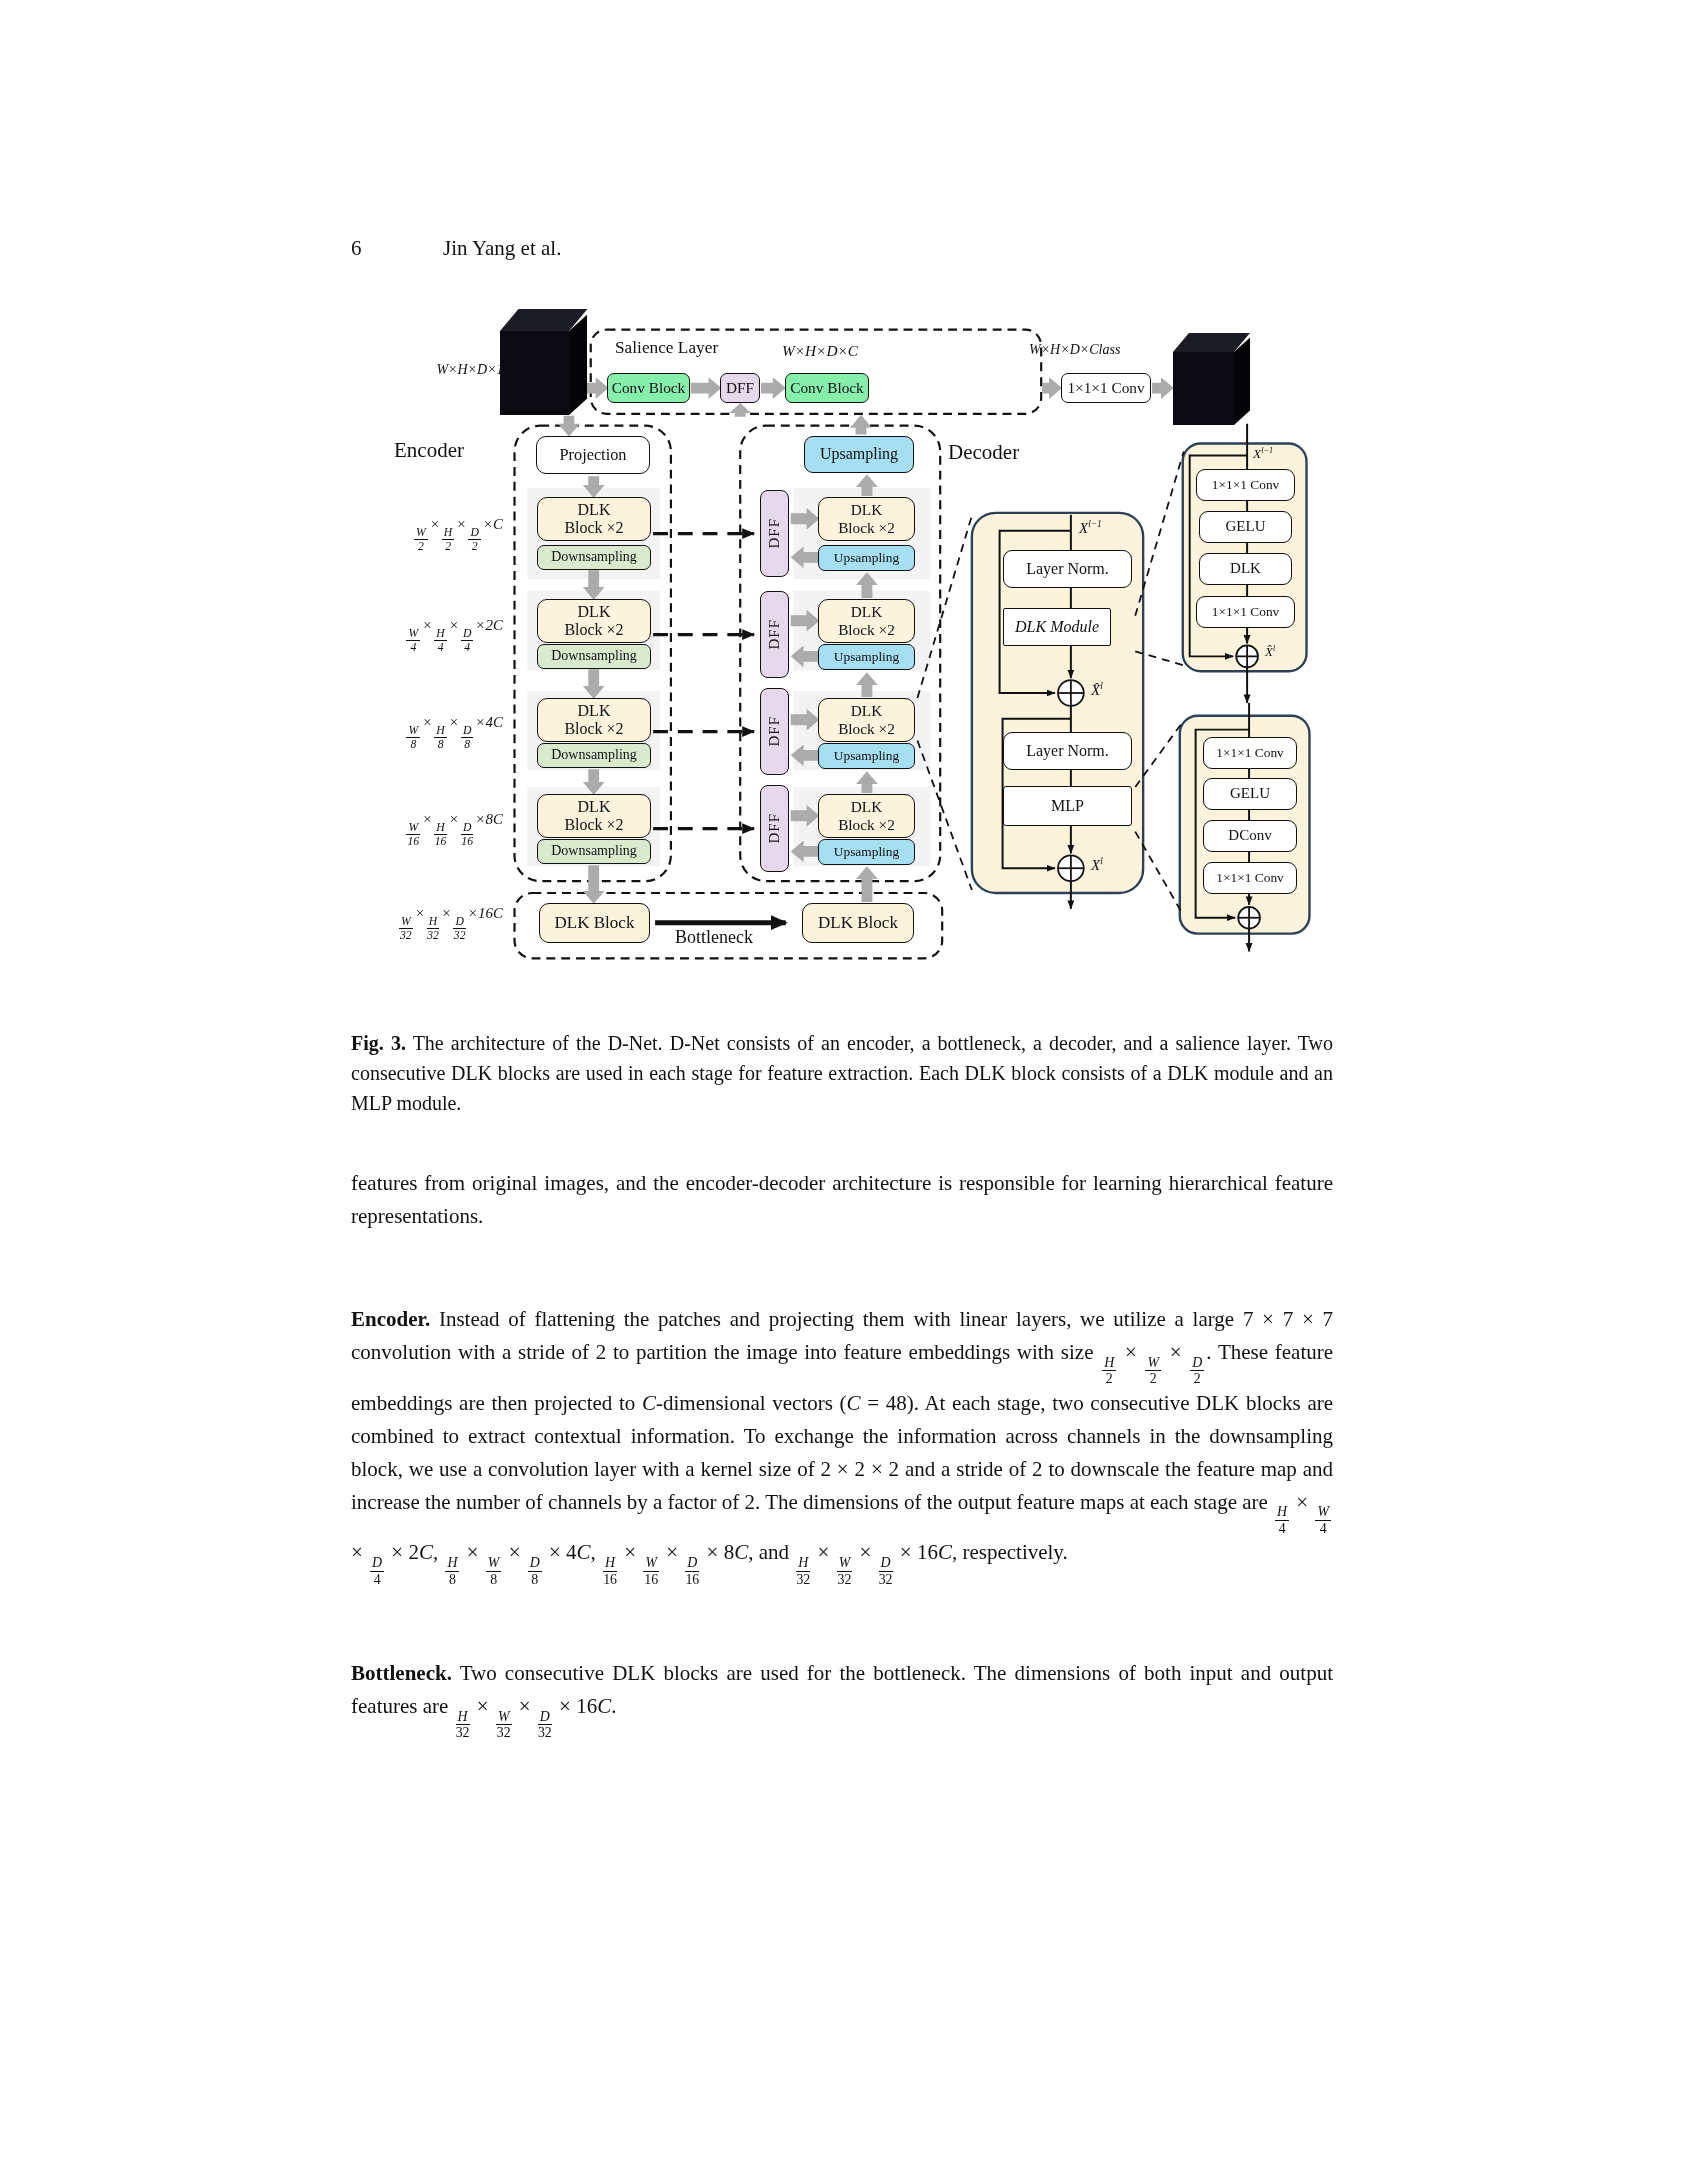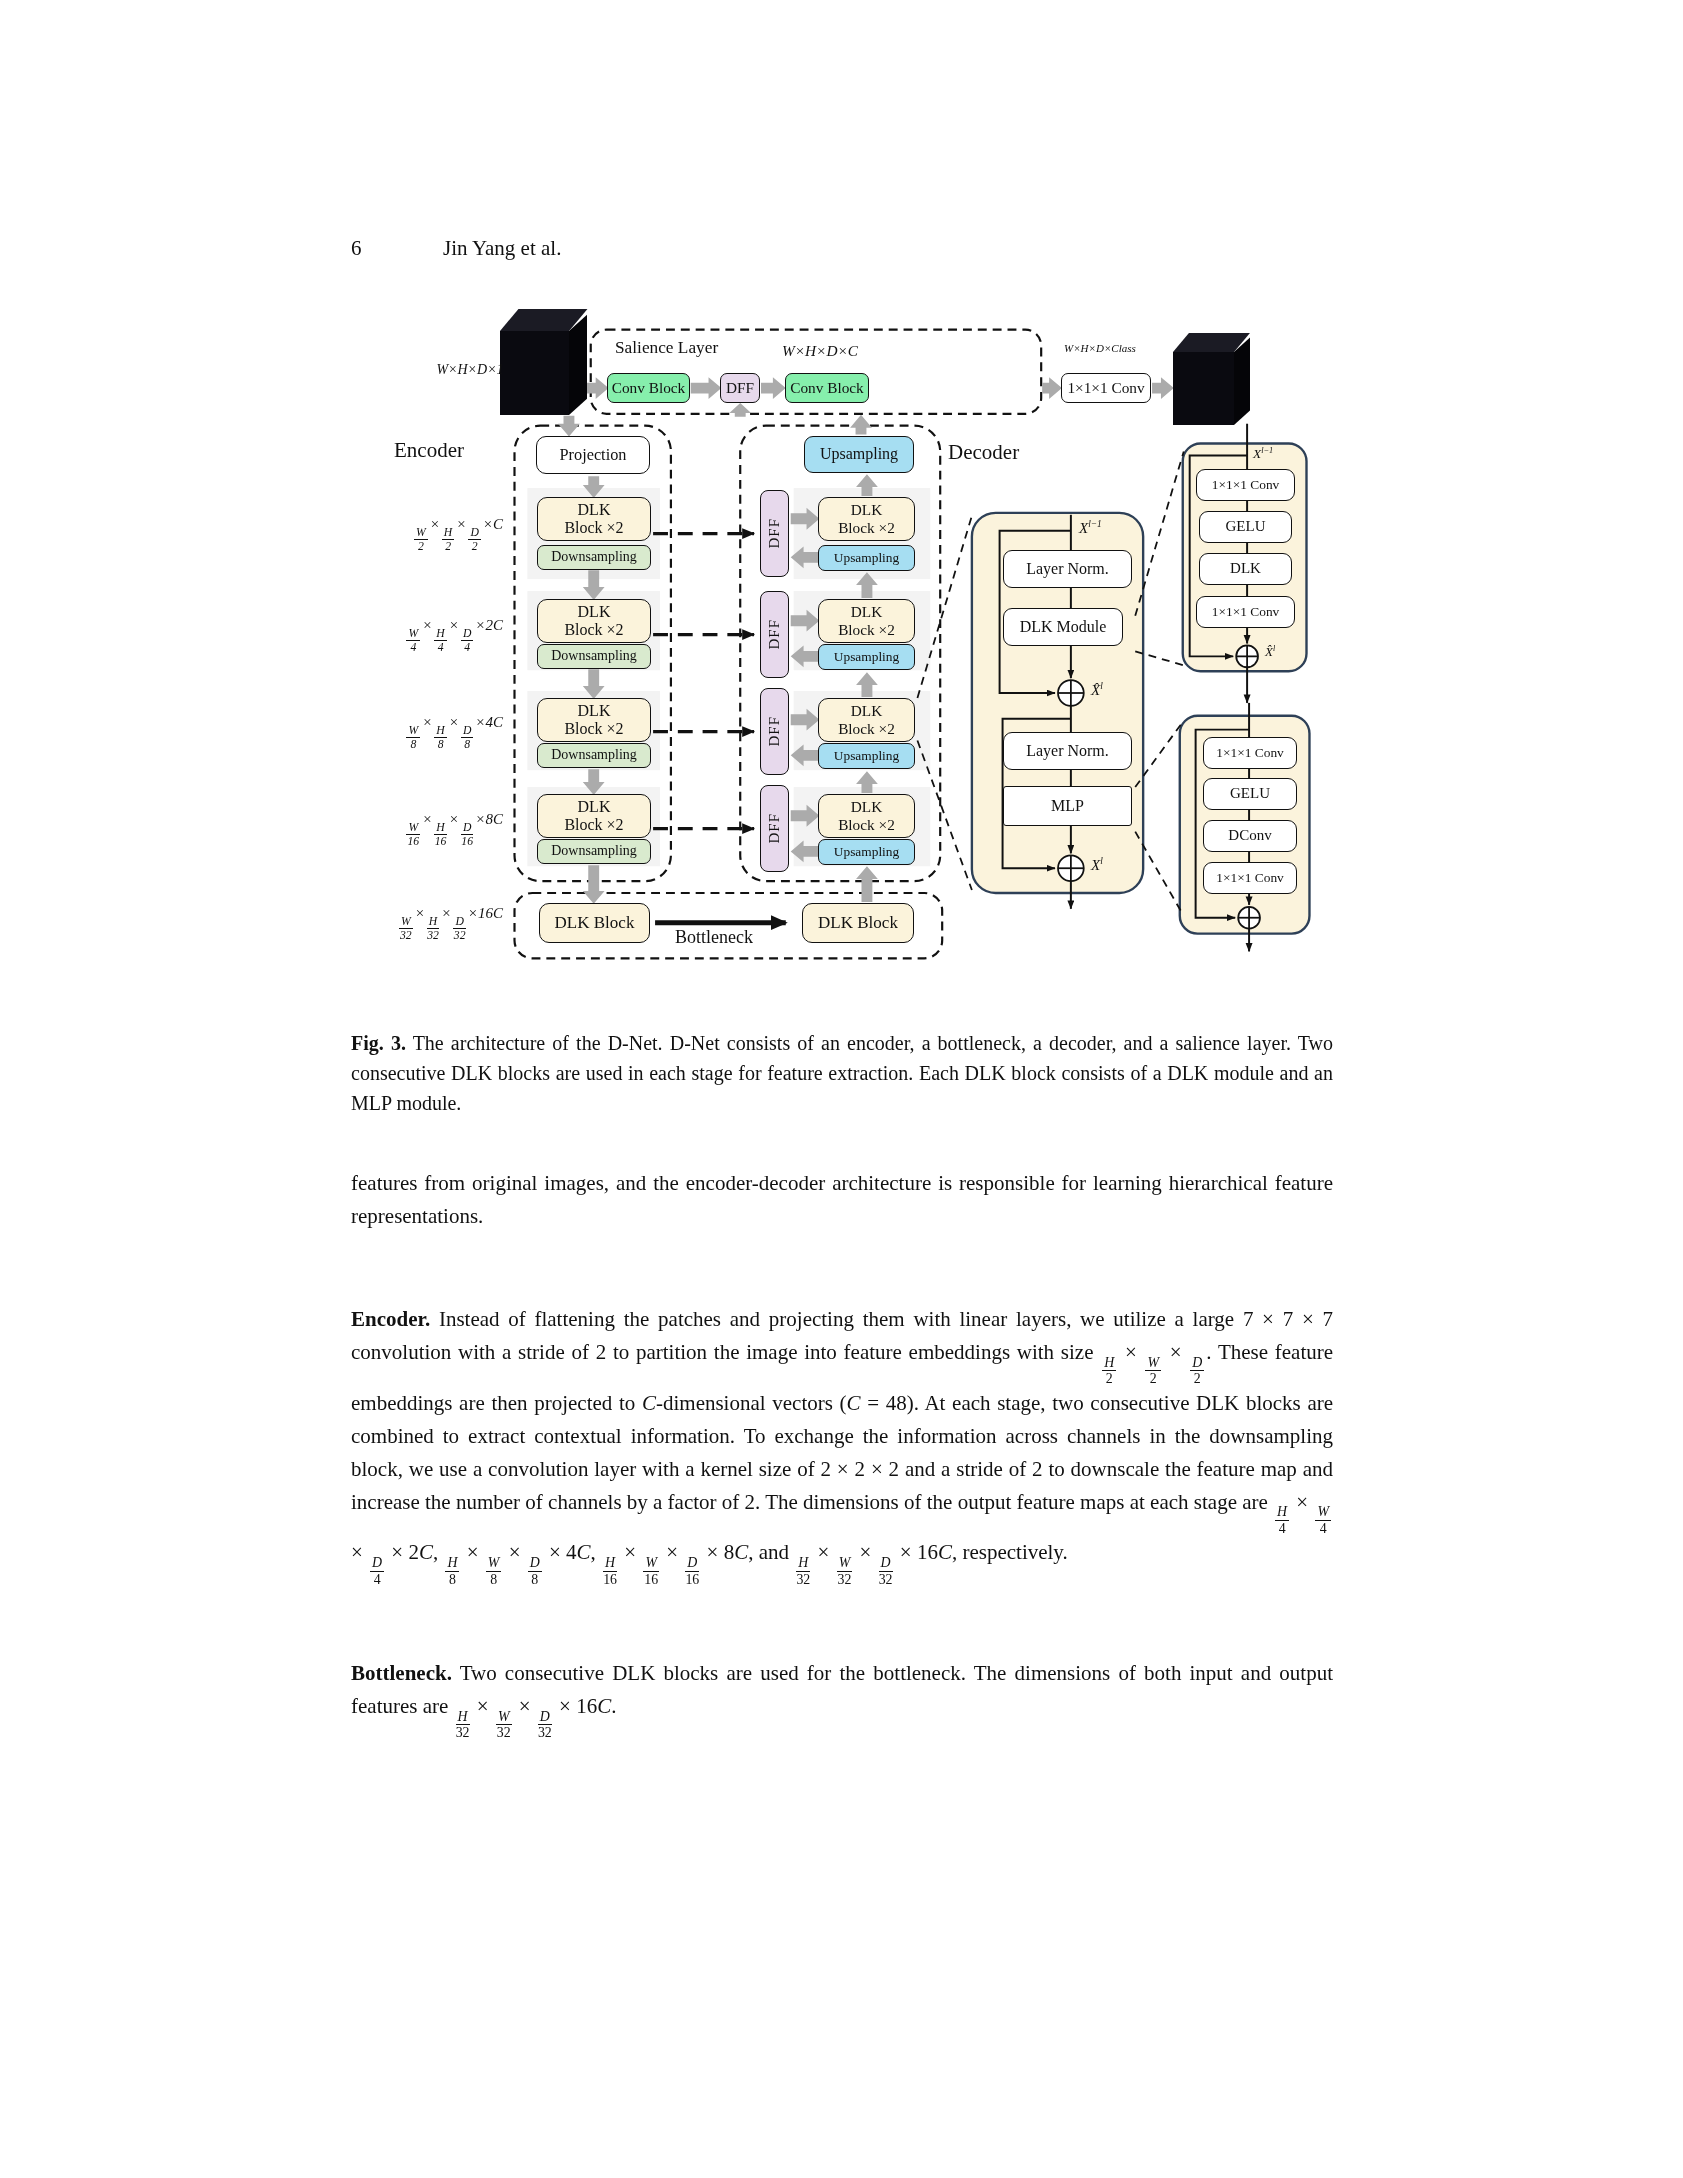--- a/index.html
+++ b/index.html
@@ -178,21 +178,21 @@
     </div>
     <div class="cube" style="left:807px;top:36px;width:79px;height:94px;">
       <div class="top" style="left:0;top:0;width:61px;height:19px;"></div>
       <div class="side" style="left:61px;top:19px;width:16px;height:73px;"></div>
       <div class="front ctseg" style="left:0;top:19px;width:61px;height:73px;"></div>
     </div>
 
     <div class="flabel it" style="left:28px;top:65px;width:152px;text-align:center;font-size:14px;">W×H×D×1</div>
     <div class="flabel" style="left:249px;top:41px;font-size:17.3px;">Salience Layer</div>
     <div class="flabel it" style="left:416px;top:45px;font-size:15.3px;">W×H×D×C</div>
-    <div class="flabel it" style="left:698px;top:45px;font-size:11px;">W×H×D×Class</div>
+    <div class="flabel it" style="left:663px;top:45px;font-size:14px;">W×H×D×Class</div>
 
     <div class="abox lgreen noround" style="left:241px;top:76px;width:83px;height:30px;font-size:15.3px;">Conv Block</div>
     <div class="abox purple noround" style="left:354px;top:76px;width:40px;height:30px;font-size:15.3px;">DFF</div>
     <div class="abox lgreen noround" style="left:419px;top:76px;width:84px;height:30px;font-size:15.3px;">Conv Block</div>
     <div class="abox noround" style="left:695px;top:76px;width:90px;height:30px;font-size:15.3px;">1×1×1 Conv</div>
 
     <div class="flabel" style="left:28px;top:141px;font-size:21px;">Encoder</div>
     <div class="abox" style="left:170px;top:139px;width:114px;height:38px;font-size:16.3px;border-radius:10px;">Projection</div>
 
     <div class="abox cream" style="left:171px;top:200px;width:114px;height:44px;font-size:16px;border-radius:10px;">
@@ -308,21 +308,21 @@
         <span>Block ×2</span>
     </div>
     <div class="abox blue noround" style="left:452px;top:542px;width:97px;height:26px;font-size:13.4px;">Upsampling</div>
 
     <div class="abox cream" style="left:173px;top:606px;width:111px;height:40px;font-size:17px;border-radius:10px;">DLK Block</div>
     <div class="abox cream" style="left:436px;top:606px;width:112px;height:40px;font-size:17px;border-radius:10px;">DLK Block</div>
     <div class="flabel" style="left:309px;top:630px;font-size:18px;">Bottleneck</div>
 
     <div class="flabel it" style="left:713px;top:222px;font-size:15px;"><span>X</span><sup>l−1</sup></div>
     <div class="abox" style="left:637px;top:253px;width:129px;height:38px;font-size:16px;border-radius:9px;">Layer Norm.</div>
-    <div class="abox" style="left:637px;top:311px;width:120px;height:38px;font-size:16px;border-radius:9px;">DLK Module</div>
+    <div class="abox" style="left:637px;top:311px;width:108px;height:38px;font-size:16px;border-radius:2px;font-style:italic;">DLK Module</div>
     <div class="flabel it" style="left:725px;top:384px;font-size:15px;"><span>X̂</span><sup>l</sup></div>
     <div class="abox" style="left:637px;top:435px;width:129px;height:38px;font-size:16px;border-radius:9px;">Layer Norm.</div>
     <div class="abox" style="left:637px;top:489px;width:129px;height:40px;font-size:16px;border-radius:3px;">MLP</div>
     <div class="flabel it" style="left:725px;top:559px;font-size:15px;"><span>X</span><sup>l</sup></div>
 
     <div class="flabel it" style="left:887px;top:149px;font-size:13.4px;"><span>X</span><sup>l−1</sup></div>
     <div class="abox" style="left:830px;top:172px;width:99px;height:32px;font-size:13.4px;border-radius:9px;">1×1×1 Conv</div>
     <div class="abox" style="left:833px;top:214px;width:93px;height:32px;font-size:15px;border-radius:9px;">GELU</div>
     <div class="abox" style="left:833px;top:256px;width:93px;height:32px;font-size:15px;border-radius:9px;">DLK</div>
     <div class="abox" style="left:830px;top:299px;width:99px;height:32px;font-size:13.4px;border-radius:9px;">1×1×1 Conv</div>

